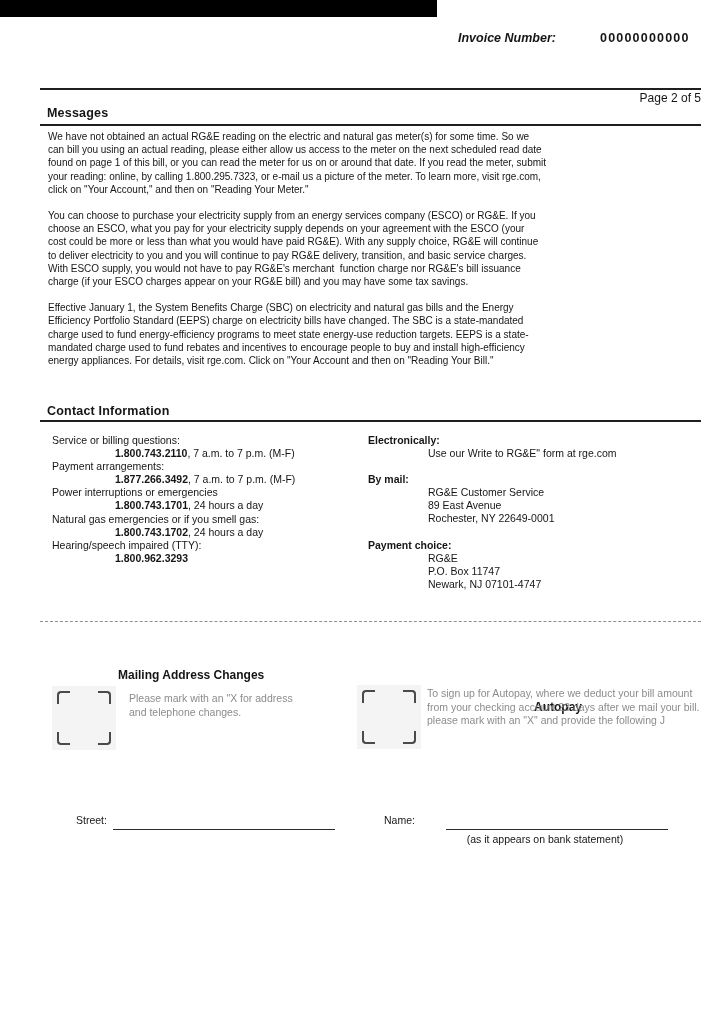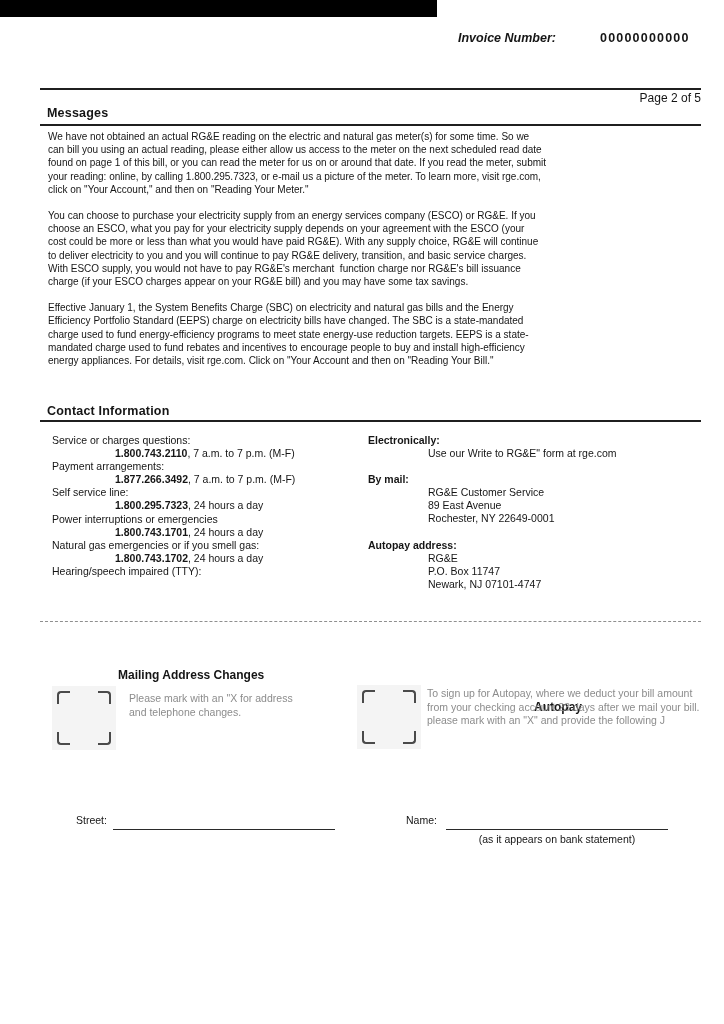--- a/index.html
+++ b/index.html
@@ -49,25 +49,25 @@
   .xbox-mailing { left:52px; top:686px; }
   .xbox-autopay { left:357px; top:685px; }
   .corner { position:absolute; width:11px; height:11px; border:0 solid #4a4a4a; }
   .tl { top:5px; left:5px; border-top-width:2.5px; border-left-width:2.5px; border-top-left-radius:4px; }
   .tr { top:5px; right:5px; border-top-width:2.5px; border-right-width:2.5px; border-top-right-radius:4px; }
   .bl { bottom:5px; left:5px; border-bottom-width:2.5px; border-left-width:2.5px; border-bottom-left-radius:4px; }
   .br { bottom:5px; right:5px; border-bottom-width:2.5px; border-right-width:2.5px; border-bottom-right-radius:4px; }
 
   .field-label { font-size:10.5px; }
   .street-label { left:76px; top:814px; }
-  .name-label { left:406px; top:814px; }
+  .name-label { left:384px; top:814px; }
   .write-line { height:0; border-top:1px solid #2a2a2a; }
   .street-line { left:113px; top:829px; width:222px; }
   .name-line { left:446px; top:829px; width:222px; }
-  .name-hint { left:436px; top:833px; width:242px; text-align:center; font-size:10.5px; }
+  .name-hint { left:424px; top:833px; width:242px; text-align:center; font-size:10.5px; }
 </style>
 </head>
 <body>
 
 <div class="page">
 
   <div class="abs redact-bar"></div>
 
   <div class="abs inv-label">Invoice Number:</div>
   <div class="abs inv-value">00000000000</div>
@@ -96,56 +96,53 @@
 mandated charge used to fund rebates and incentives to encourage people to buy and install high-efficiency
 energy appliances. For details, visit rge.com. Click on "Your Account and then on "Reading Your Bill."</p>
   </div>
 
   <div class="abs section-title title-contact">Contact Information</div>
   <div class="abs rule rule-contact"></div>
 
   <div class="abs contact-cols">
     <div class="col-left">
       <div>
-        <div class="c-label">Service or charges questions:</div>
+        <div class="c-label">Service or billing questions:</div>
         <div class="c-number-line"><span class="c-number">1.800.743.2110</span><span>, 7 a.m. to 7 p.m. (M-F)</span></div>
       </div>
       <div>
         <div class="c-label">Payment arrangements:</div>
         <div class="c-number-line"><span class="c-number">1.877.266.3492</span><span>, 7 a.m. to 7 p.m. (M-F)</span></div>
-      </div>
-      <div>
-        <div class="c-label">Self service line:</div>
-        <div class="c-number-line"><span class="c-number">1.800.295.7323</span><span>, 24 hours a day</span></div>
       </div>
       <div>
         <div class="c-label">Power interruptions or emergencies</div>
         <div class="c-number-line"><span class="c-number">1.800.743.1701</span><span>, 24 hours a day</span></div>
       </div>
       <div>
         <div class="c-label">Natural gas emergencies or if you smell gas:</div>
         <div class="c-number-line"><span class="c-number">1.800.743.1702</span><span>, 24 hours a day</span></div>
       </div>
       <div>
         <div class="c-label">Hearing/speech impaired (TTY):</div>
+        <div class="c-number-line"><span class="c-number">1.800.962.3293</span><span></span></div>
       </div>
     </div>
     <div class="col-right">
       <div class="r-block">
         <div class="r-label">Electronically:</div>
         <div class="r-lines">Use our Write to RG&amp;E" form at rge.com</div>
       </div>
       <div class="r-block">
         <div class="r-label">By mail:</div>
         <div class="r-lines">RG&amp;E Customer Service
 89 East Avenue
 Rochester, NY 22649-0001</div>
       </div>
       <div class="r-block">
-        <div class="r-label">Autopay address:</div>
+        <div class="r-label">Payment choice:</div>
         <div class="r-lines">RG&amp;E
 P.O. Box 11747
 Newark, NJ 07101-4747</div>
       </div>
     </div>
   </div>
 
   <div class="abs rule-dashed"></div>
 
   <div class="abs form-title mailing-title">Mailing Address Changes</div>

